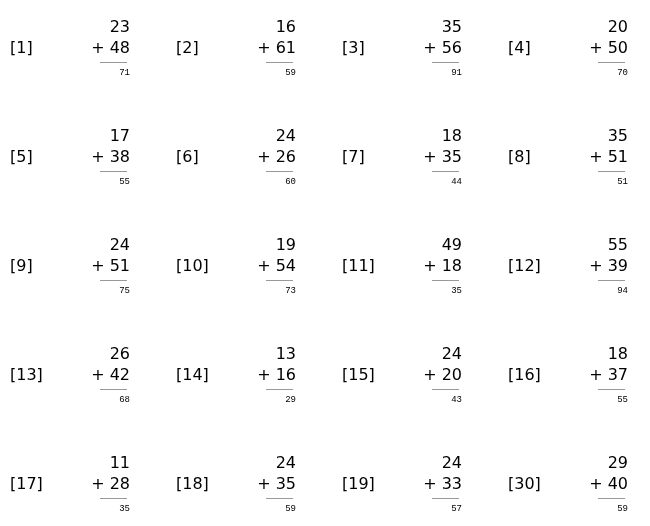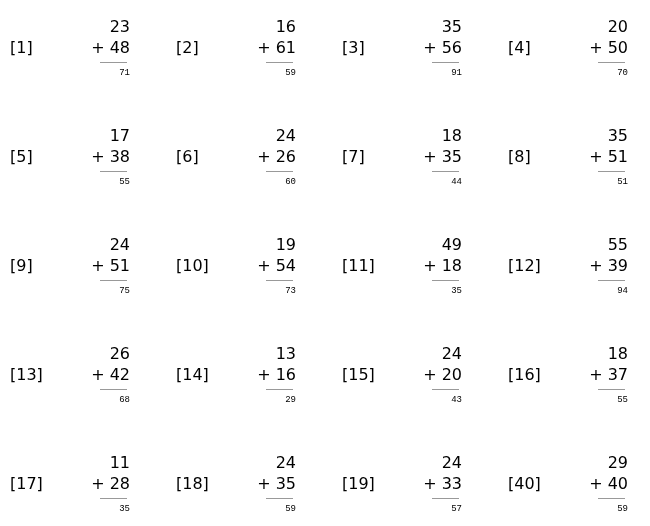--- a/index.html
+++ b/index.html
@@ -144,19 +144,19 @@
     <span class="answer">59</span>
   </div>
     <div class="problem" style="left: 332px; top: 463px;">
     <span class="label">[19]</span>
     <span class="num top">24</span>
     <span class="num bottom">+ 33</span>
     <div class="rule"></div>
     <span class="answer">57</span>
   </div>
     <div class="problem" style="left: 498px; top: 463px;">
-    <span class="label">[40]</span>
+    <span class="label">[30]</span>
     <span class="num top">29</span>
     <span class="num bottom">+ 40</span>
     <div class="rule"></div>
     <span class="answer">59</span>
   </div>
   </div>
 
 </body></html>

